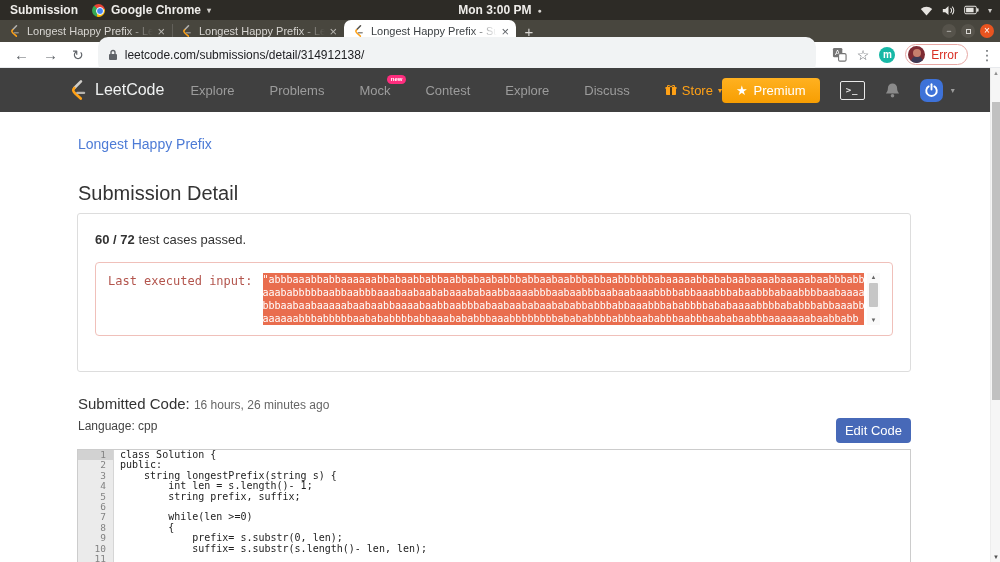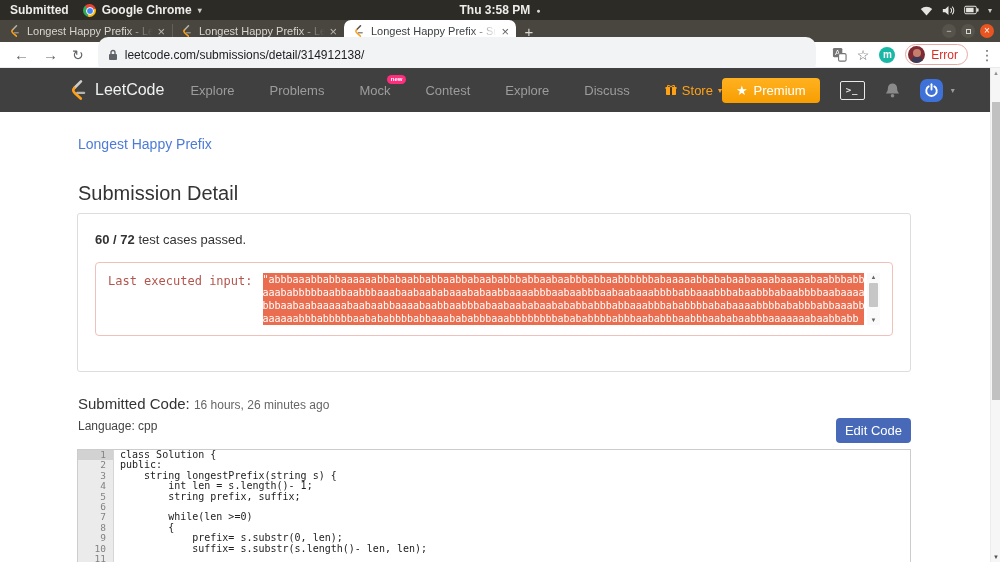--- a/index.html
+++ b/index.html
@@ -102,28 +102,28 @@
   .page-scrollbar .thumb { position:absolute; top:34px; left:1px; width:8px; height:298px; background:#c1c1c1; }
   .page-scrollbar .arr-top { position:absolute; top:2px; left:0; width:10px; text-align:center; font-size:6px; color:#909090; }
   .page-scrollbar .arr-bot { position:absolute; bottom:2px; left:0; width:10px; text-align:center; font-size:6px; color:#505050; }
 </style>
 </head>
 <body>
 
 <div class="screen">
 
   <div class="gnome-bar">
-    <span class="activities">Submitted</span>
+    <span class="activities">Submission</span>
     <div class="app-menu">
       <span class="chrome-ball"></span>
       <span>Google Chrome</span>
       <span class="menu-caret">▾</span>
     </div>
     <div class="clock-wrap">
-      <span>Thu  3:58 PM</span>
+      <span>Mon  3:00 PM</span>
       <span class="clock-dot">●</span>
     </div>
     <div class="sys-icons">
       <svg width="13" height="11" viewBox="0 0 16 13">
           <path d="M8 12.5 L1 4.5 A11 11 0 0 1 15 4.5 Z" fill="#e6e4e0"></path>
         </svg>
       <svg width="13" height="11" viewBox="0 0 16 13">
           <path d="M1 4.5 h3 l4 -3.5 v11 l-4 -3.5 h-3 Z" fill="#e6e4e0"></path>
           <path d="M10.5 3.5 a4 4 0 0 1 0 6 M12.5 1.8 a6.5 6.5 0 0 1 0 9.4" stroke="#e6e4e0" stroke-width="1.3" fill="none"></path>
         </svg>

